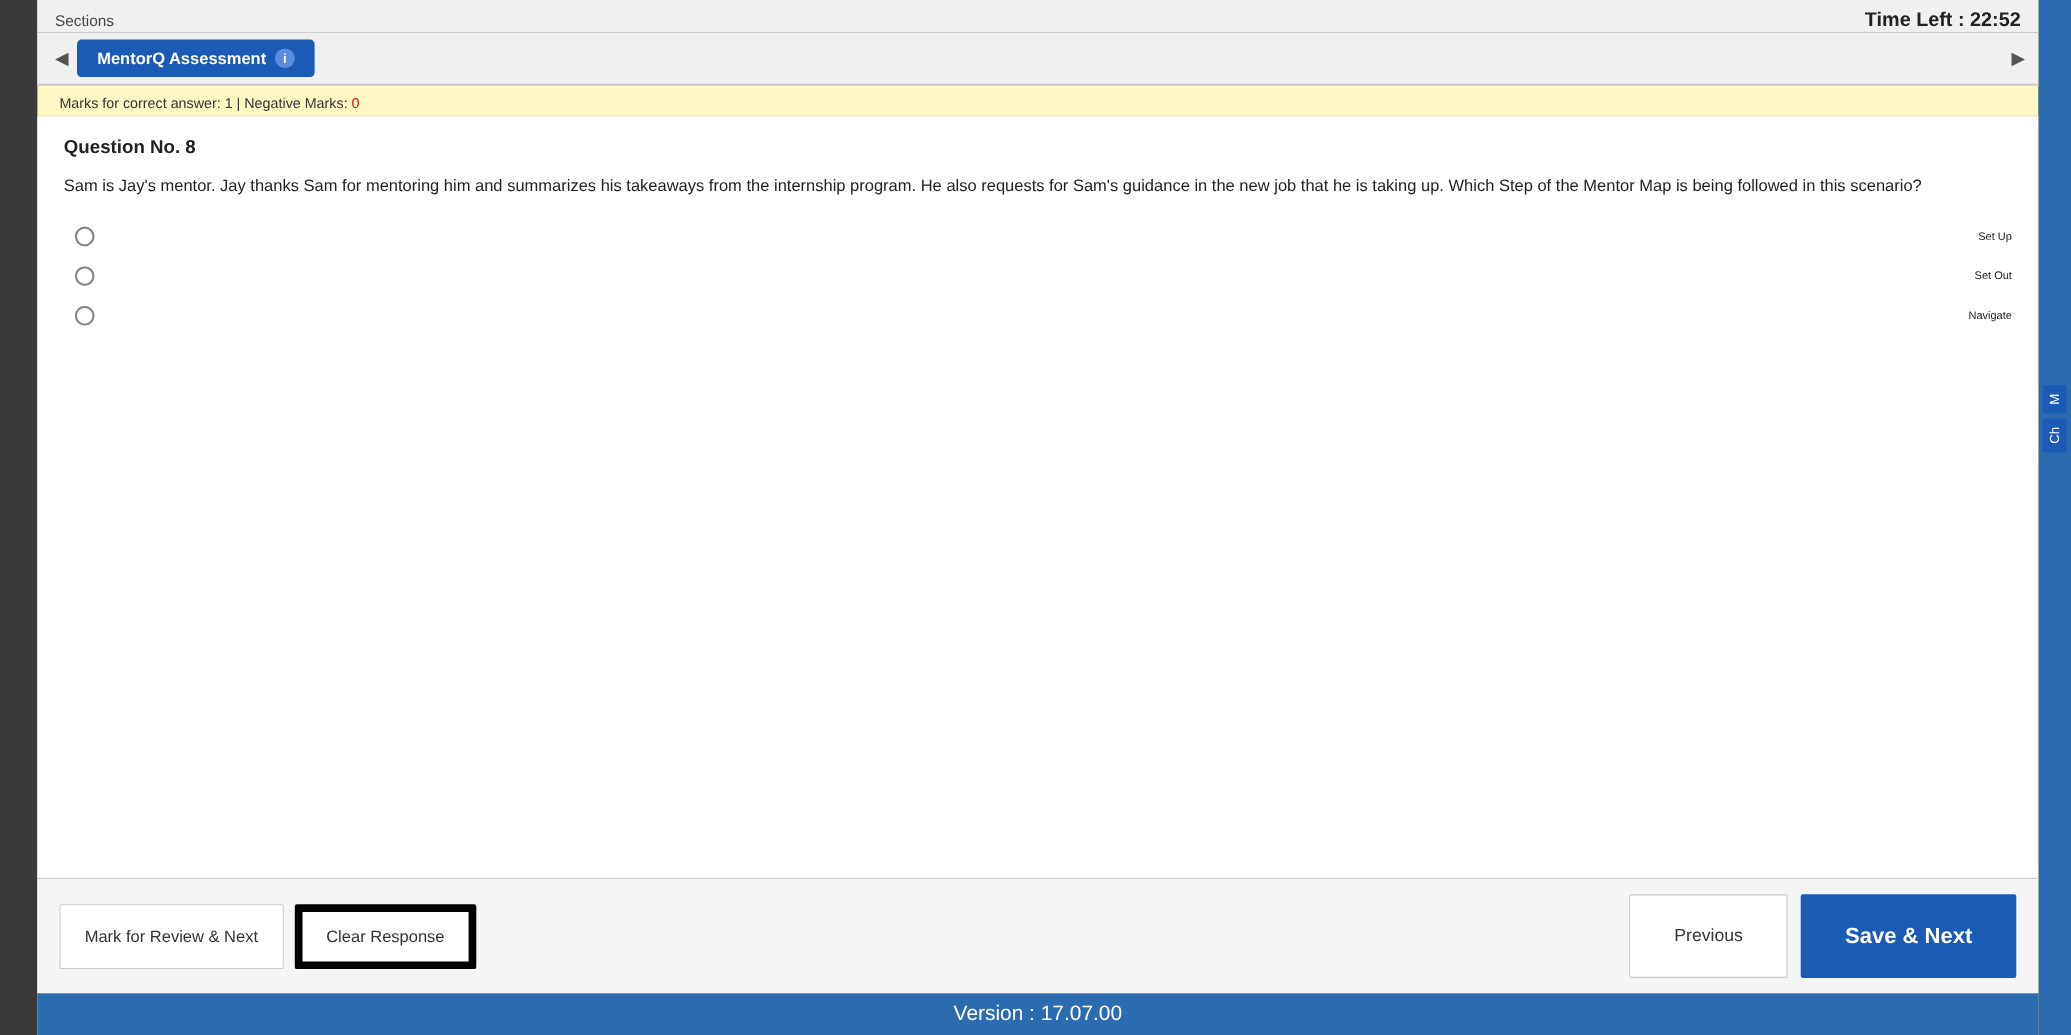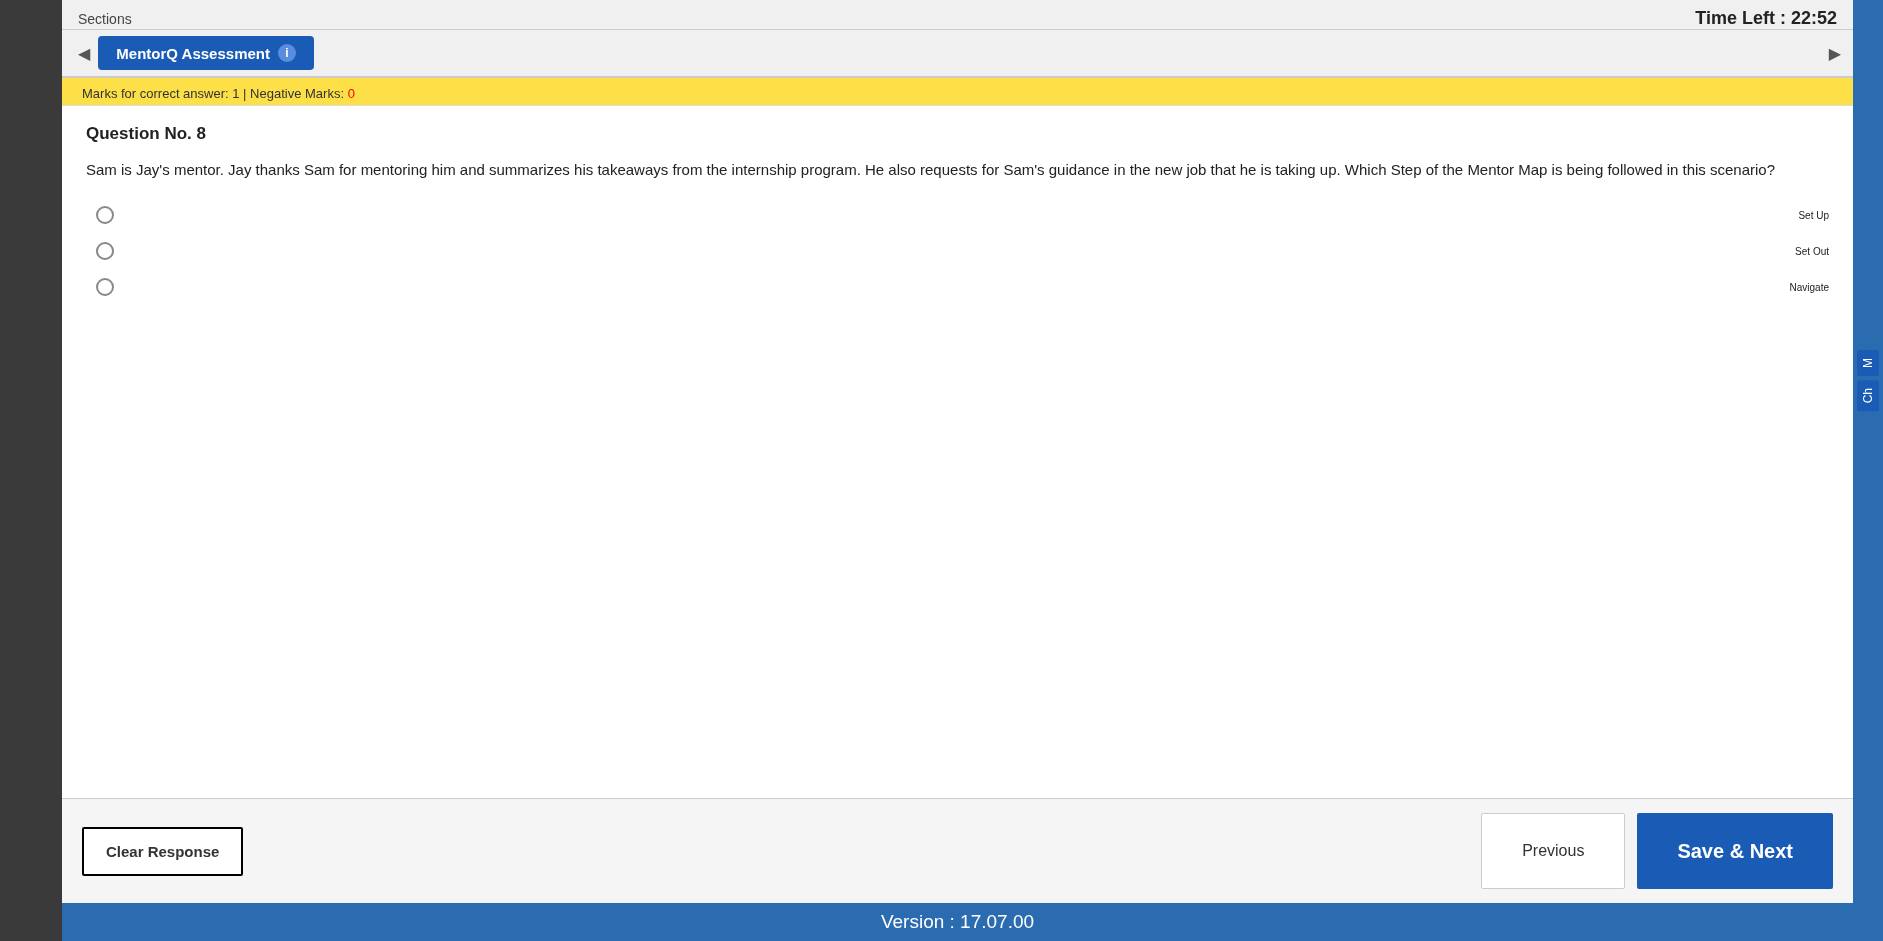--- a/index.html
+++ b/index.html
@@ -10,22 +10,22 @@
       height: 941px;
       overflow: hidden;
       display: flex;
       align-items: stretch;
     }
 
     .main-container {
       flex: 1;
       display: flex;
       flex-direction: column;
-      background: #fde047;
-      margin-left: 62px;
+      background: #fef9c3;
+      margin-left: 34px;
       margin-right: 0;
       position: relative;
     }
 
     
     .header-bar {
       background: #f0f0f0;
       padding: 8px 16px 0 16px;
       display: flex;
       justify-content: space-between;
@@ -179,25 +179,24 @@
       border: 1px solid #ccc;
       color: #333;
       cursor: pointer;
       border-radius: 2px;
     }
 
     .btn-clear-response {
       padding: 14px 22px;
       font-size: 15px;
       background: white;
-      border: 2px solid #000000;
+      border: 7px solid #000000;
       color: #333;
       cursor: pointer;
       border-radius: 2px;
-      font-weight: bold;
     }
 
     .footer-right {
       display: flex;
       gap: 12px;
     }
 
     .btn-previous {
       padding: 28px 40px;
       font-size: 16px;
@@ -295,20 +294,21 @@
         </li>
         <li class="option-item">
           <span class="radio-circle"></span>
           <span>Navigate</span>
         </li>
       </ul>
     </div>
 
     <div class="footer-bar">
       <div class="footer-left">
+        <button class="btn-mark-review">Mark for Review &amp; Next</button>
         <button class="btn-clear-response">Clear Response</button>
       </div>
       <div class="footer-right">
         <button class="btn-previous">Previous</button>
         <button class="btn-save-next">Save &amp; Next</button>
       </div>
     </div>
 
     <div class="version-bar">
       <span>Version : 17.07.00</span>

